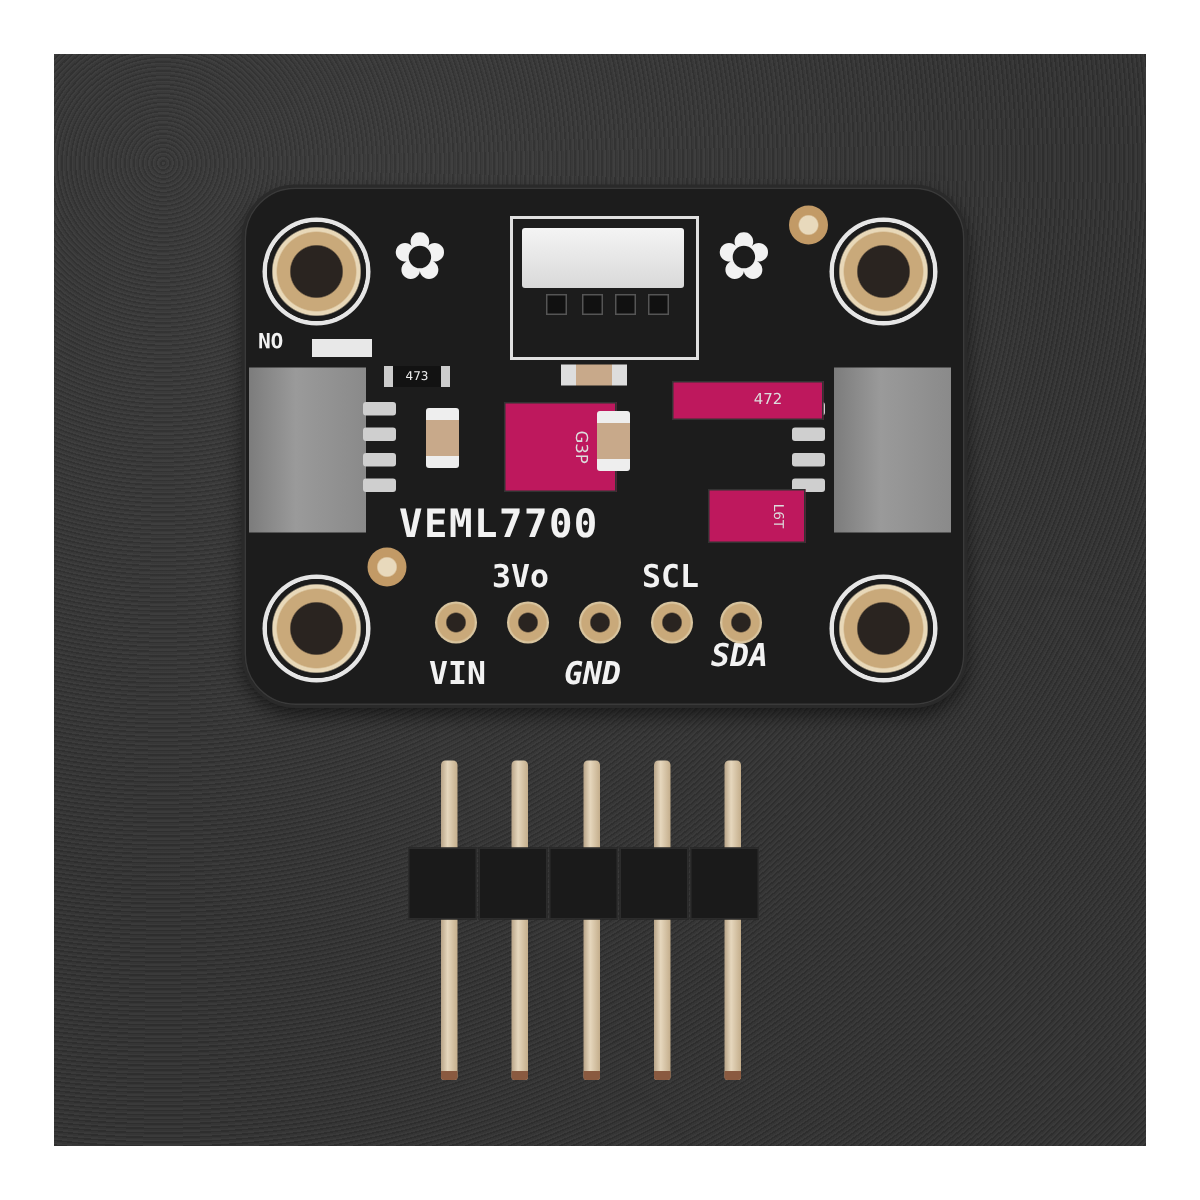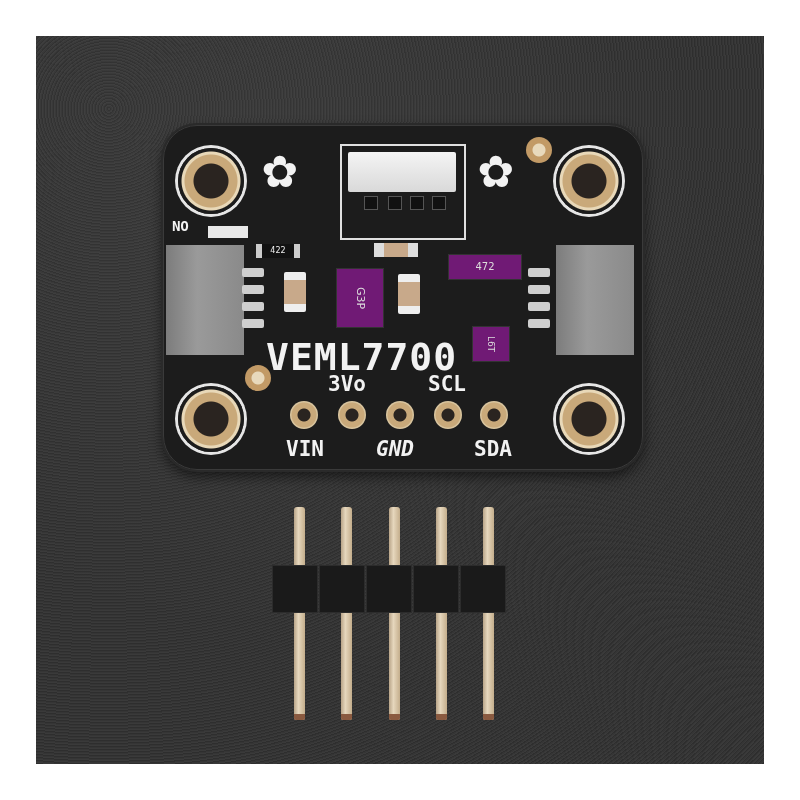--- a/index.html
+++ b/index.html
@@ -42,25 +42,25 @@
   }
   .sensor-lens {
     position:absolute; left:6px; top:6px; width:108px; height:40px;
     background:linear-gradient(#f4f4f4,#d9d9d9); border-radius:2px;
   }
   .sensor-pin { position:absolute; top:50px; width:12px; height:12px; background:#111; border:1px solid #555; }
   .connector {
     position:absolute; width:78px; height:110px; background:linear-gradient(90deg,#7c7c7c,#9a9a9a 40%,#8a8a8a);
   }
   .conn-pin { position:absolute; width:22px; height:9px; background:#cfcfcf; border-radius:2px; }
-  .chip { position:absolute; background:#701a75; border:1px solid #333; color:#ddd; font-size:10px; text-align:center; }
+  .chip { position:absolute; background:#be185d; border:1px solid #333; color:#ddd; font-size:10px; text-align:center;padding-left:27px; }
   .cap { position:absolute; width:22px; height:40px; background:linear-gradient(#eee 0 8px,#c8a98a 8px 32px,#eee 32px); border-radius:2px; }
   .res { position:absolute; background:#121212; border-left:6px solid #ccc; border-right:6px solid #ccc; color:#eee; font-size:8px; text-align:center; }
   .silk { position:absolute; color:#f2f2f2; font-weight:bold; font-family:"DejaVu Sans Mono", monospace; }
-  .title-silk { font-size:38px; letter-spacing:1px; }
+  .title-silk { font-size:26px; letter-spacing:1px; }
   .pin-label { font-size:21px; }
   .header {
     position:absolute; left:272px; top:565px; width:248px; height:50px;
   }
   .header-block {
     position:absolute; top:0; width:44px; height:46px; background:#1a1a1a; border:1px solid #2c2c2c;
   }
   .header-pin {
     position:absolute; top:507px; width:11px; height:213px;
     background:linear-gradient(90deg,#b8a488,#e6d7bd 40%,#c4ae8c);
@@ -102,35 +102,35 @@
 
 <div class="connector" style="left:556px;top:245px;"></div>
 <div class="conn-pin" style="left:528px;top:268px;"></div>
 <div class="conn-pin" style="left:528px;top:285px;"></div>
 <div class="conn-pin" style="left:528px;top:302px;"></div>
 <div class="conn-pin" style="left:528px;top:319px;"></div>
 
 <div class="silk" style="left:172px;top:218px;font-size:14px;transform:rotate(180deg);">ON</div>
 <div style="position:absolute;left:208px;top:226px;width:40px;height:12px;background:#e8e8e8;"></div>
 
-<div class="res" style="left:256px;top:244px;width:32px;height:14px;line-height:14px;"><span>422</span></div>
+<div class="res" style="left:256px;top:244px;width:32px;height:14px;line-height:14px;"><span>473</span></div>
 <div class="cap" style="left:284px;top:272px;"></div>
 <div class="chip" style="left:336px;top:268px;width:46px;height:58px;line-height:58px;font-size:11px;"><span style="display:inline-block;transform:rotate(90deg);">G3P</span></div>
 <div class="cap" style="left:398px;top:274px;"></div>
 <div style="position:absolute;left:374px;top:243px;width:44px;height:14px;background:linear-gradient(90deg,#ddd 0 10px,#c8a98a 10px 34px,#ddd 34px);"></div>
 <div class="chip" style="left:448px;top:254px;width:72px;height:24px;line-height:24px;"><span>472</span></div>
 <div class="chip" style="left:472px;top:326px;width:36px;height:34px;line-height:34px;font-size:9px;"><span style="display:inline-block;transform:rotate(90deg);">L6T</span></div>
 
 <div class="silk title-silk" style="left:266px;top:335px;">VEML7700</div>
 
 <div class="silk pin-label" style="left:328px;top:372px;">3Vo</div>
 <div class="silk pin-label" style="left:428px;top:372px;text-align:right;">SCL</div>
 <div class="silk pin-label" style="left:286px;top:437px;">VIN</div>
 <div class="silk pin-label" style="left:376px;top:437px;font-style:italic;">GND</div>
-<div class="silk pin-label" style="left:474px;top:437px;">SDA</div>
+<div class="silk pin-label" style="left:474px;top:425px;font-style:italic;">SDA</div>
 
 <div class="pad-small" style="left:290px;top:401px;"></div>
 <div class="pad-small" style="left:338px;top:401px;"></div>
 <div class="pad-small" style="left:386px;top:401px;"></div>
 <div class="pad-small" style="left:434px;top:401px;"></div>
 <div class="pad-small" style="left:480px;top:401px;"></div>
 
 <div class="header-pin" style="left:294px;"></div>
 <div class="header-pin" style="left:341px;"></div>
 <div class="header-pin" style="left:389px;"></div>

